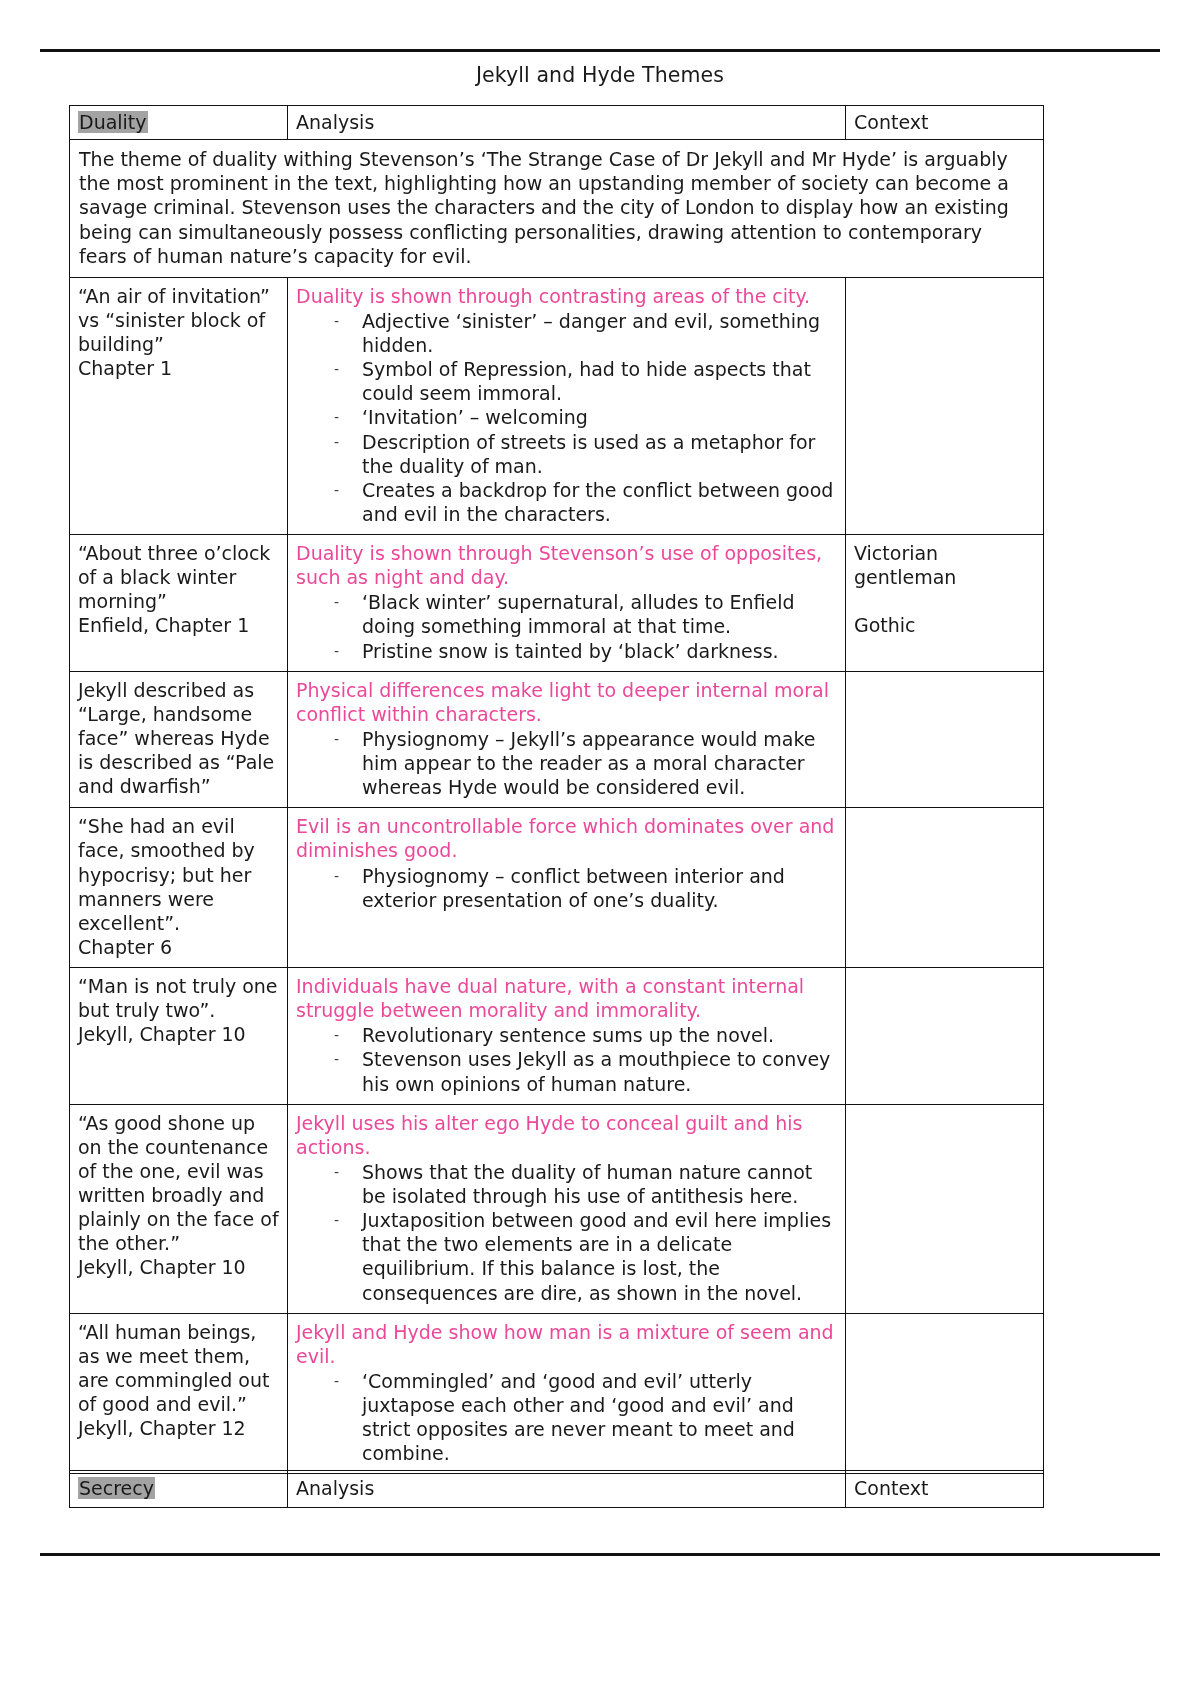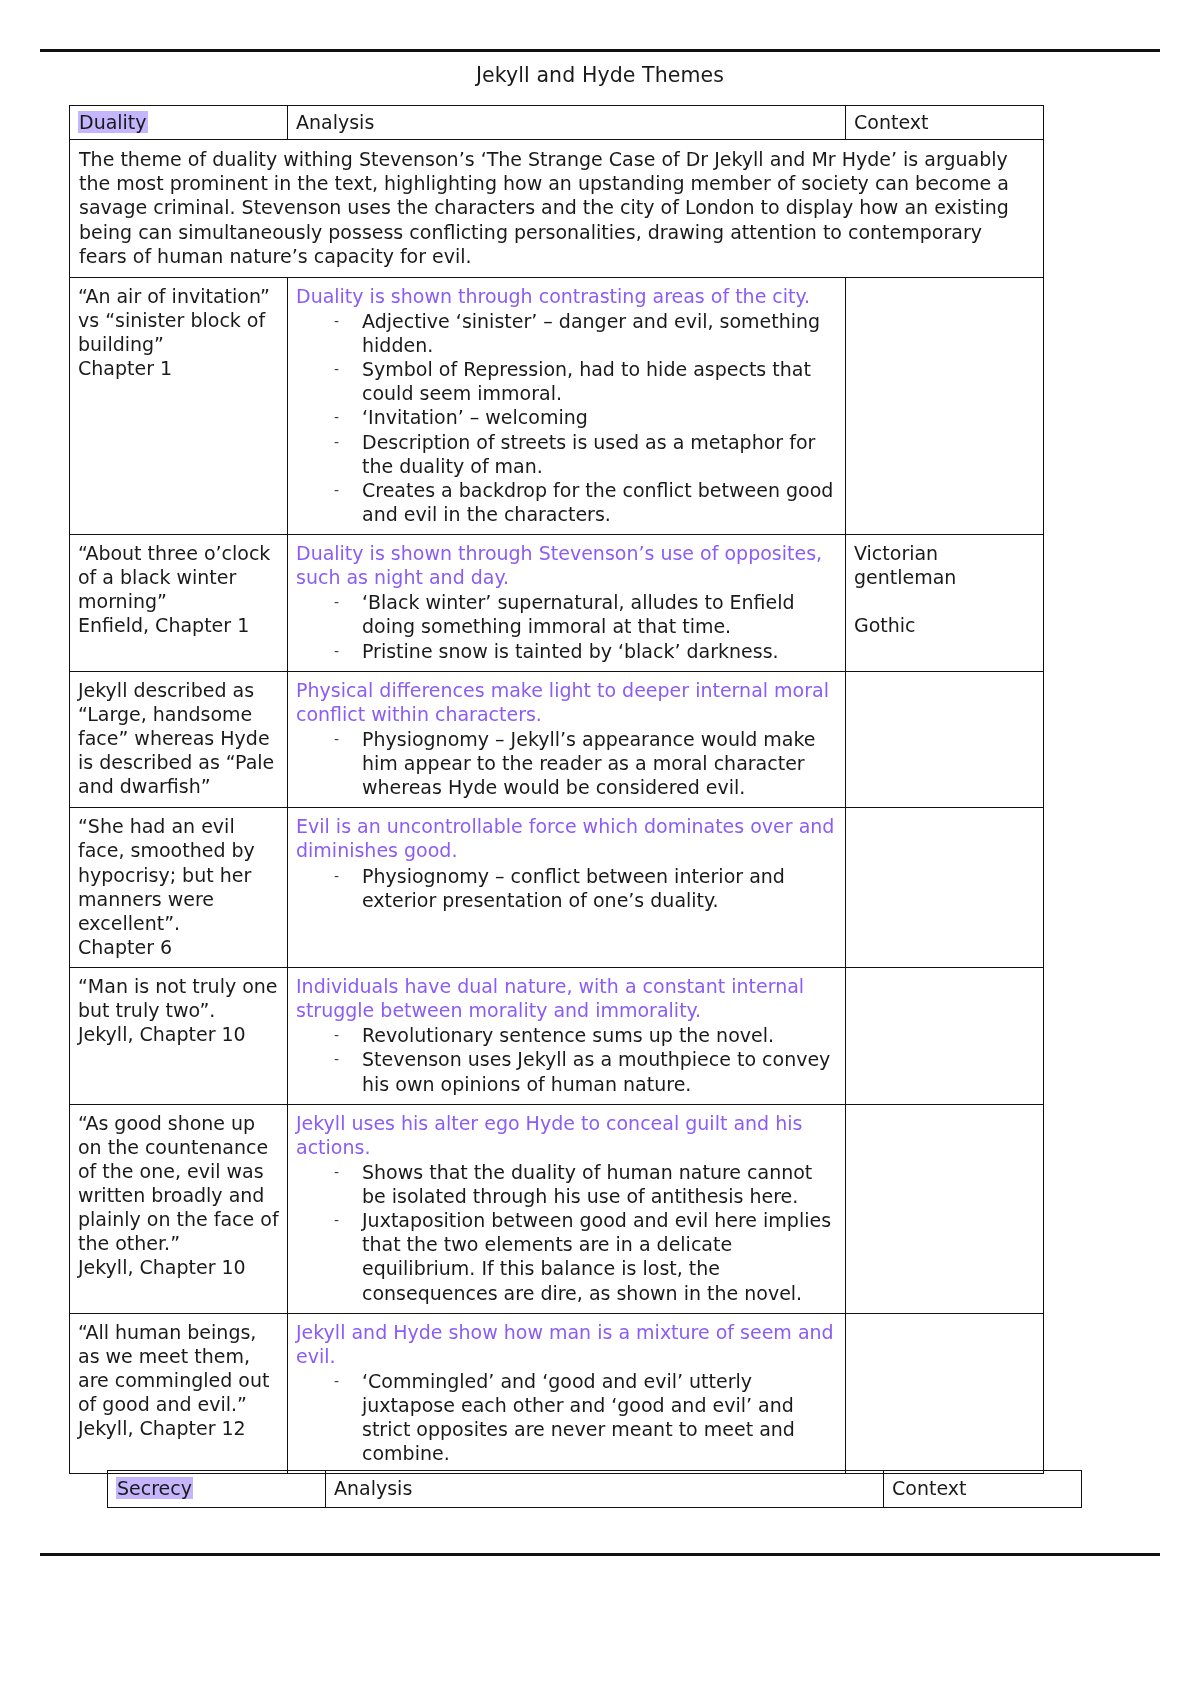--- a/index.html
+++ b/index.html
@@ -62,28 +62,28 @@
     padding: 6px 8px 8px 8px;
     font-size: 19px;
     line-height: 1.27;
   }
   .c-quote  { width: 218px; }
   .c-anal   { width: 558px; }
   .c-ctx    { width: 198px; }
 
   .hdr td { padding-top: 4px; padding-bottom: 5px; }
   .hl {
-    background: #c4b5fd;
+    background: #a3a3a3;
     padding: 0 1px;
   }
   .intro td {
     padding: 7px 9px 9px 9px;
   }
   .red {
-    color: #8b5cf6;
+    color: #ec4899;
     display: block;
     margin-bottom: 1px;
   }
   ul.bul {
     list-style: none;
     margin: 0;
     padding: 0;
   }
   ul.bul li {
     position: relative;
@@ -99,21 +99,20 @@
     font-size: 14px;
     line-height: 1.72;
   }
   .bottom-tbl {
     position: absolute;
     left: 69px;
     top: 1470px;
     width: 974px;
     border-collapse: collapse;
     table-layout: fixed;
-    margin-left: 38px;
   }
   .bottom-tbl td {
     border: 1.6px solid #111;
     vertical-align: top;
     padding: 5px 8px 7px 8px;
     font-size: 19px;
     line-height: 1.27;
   }
 </style>
 </head>

